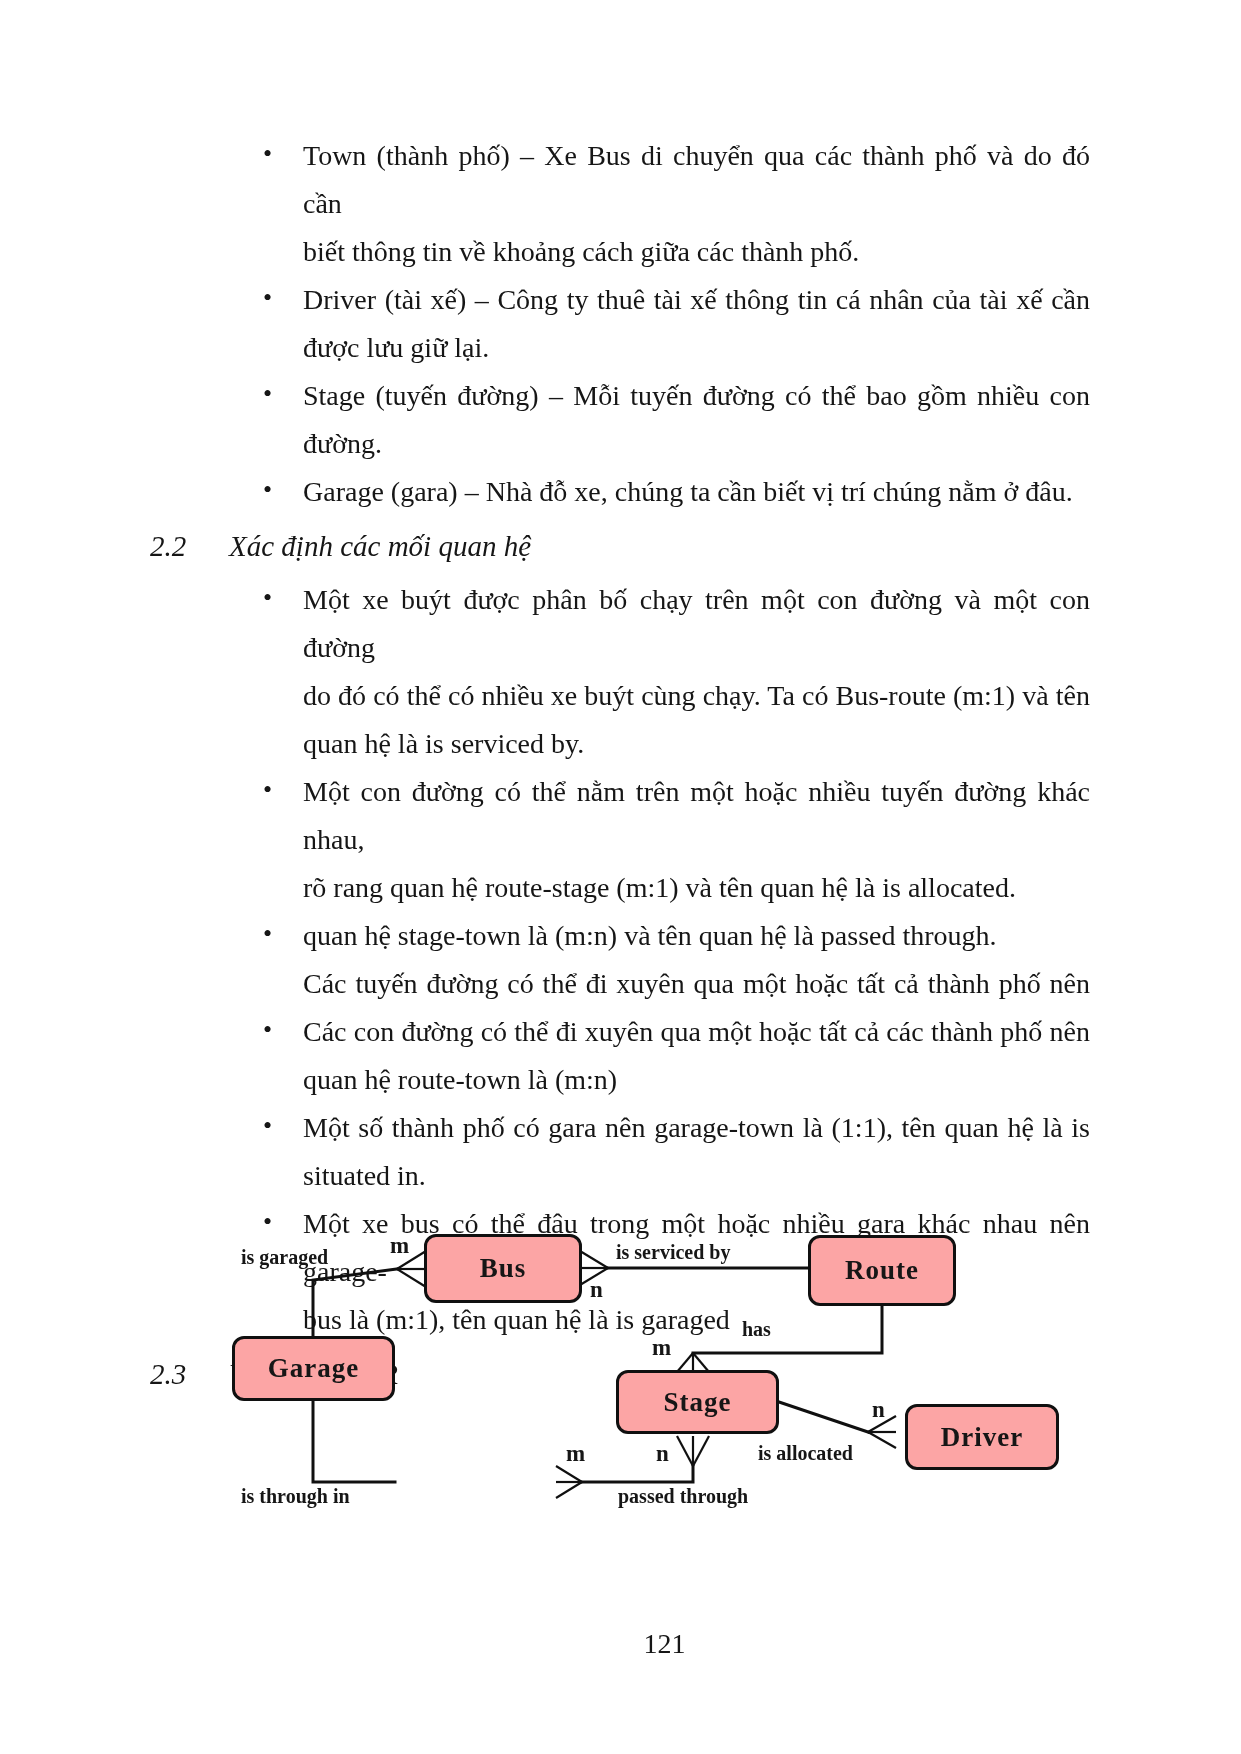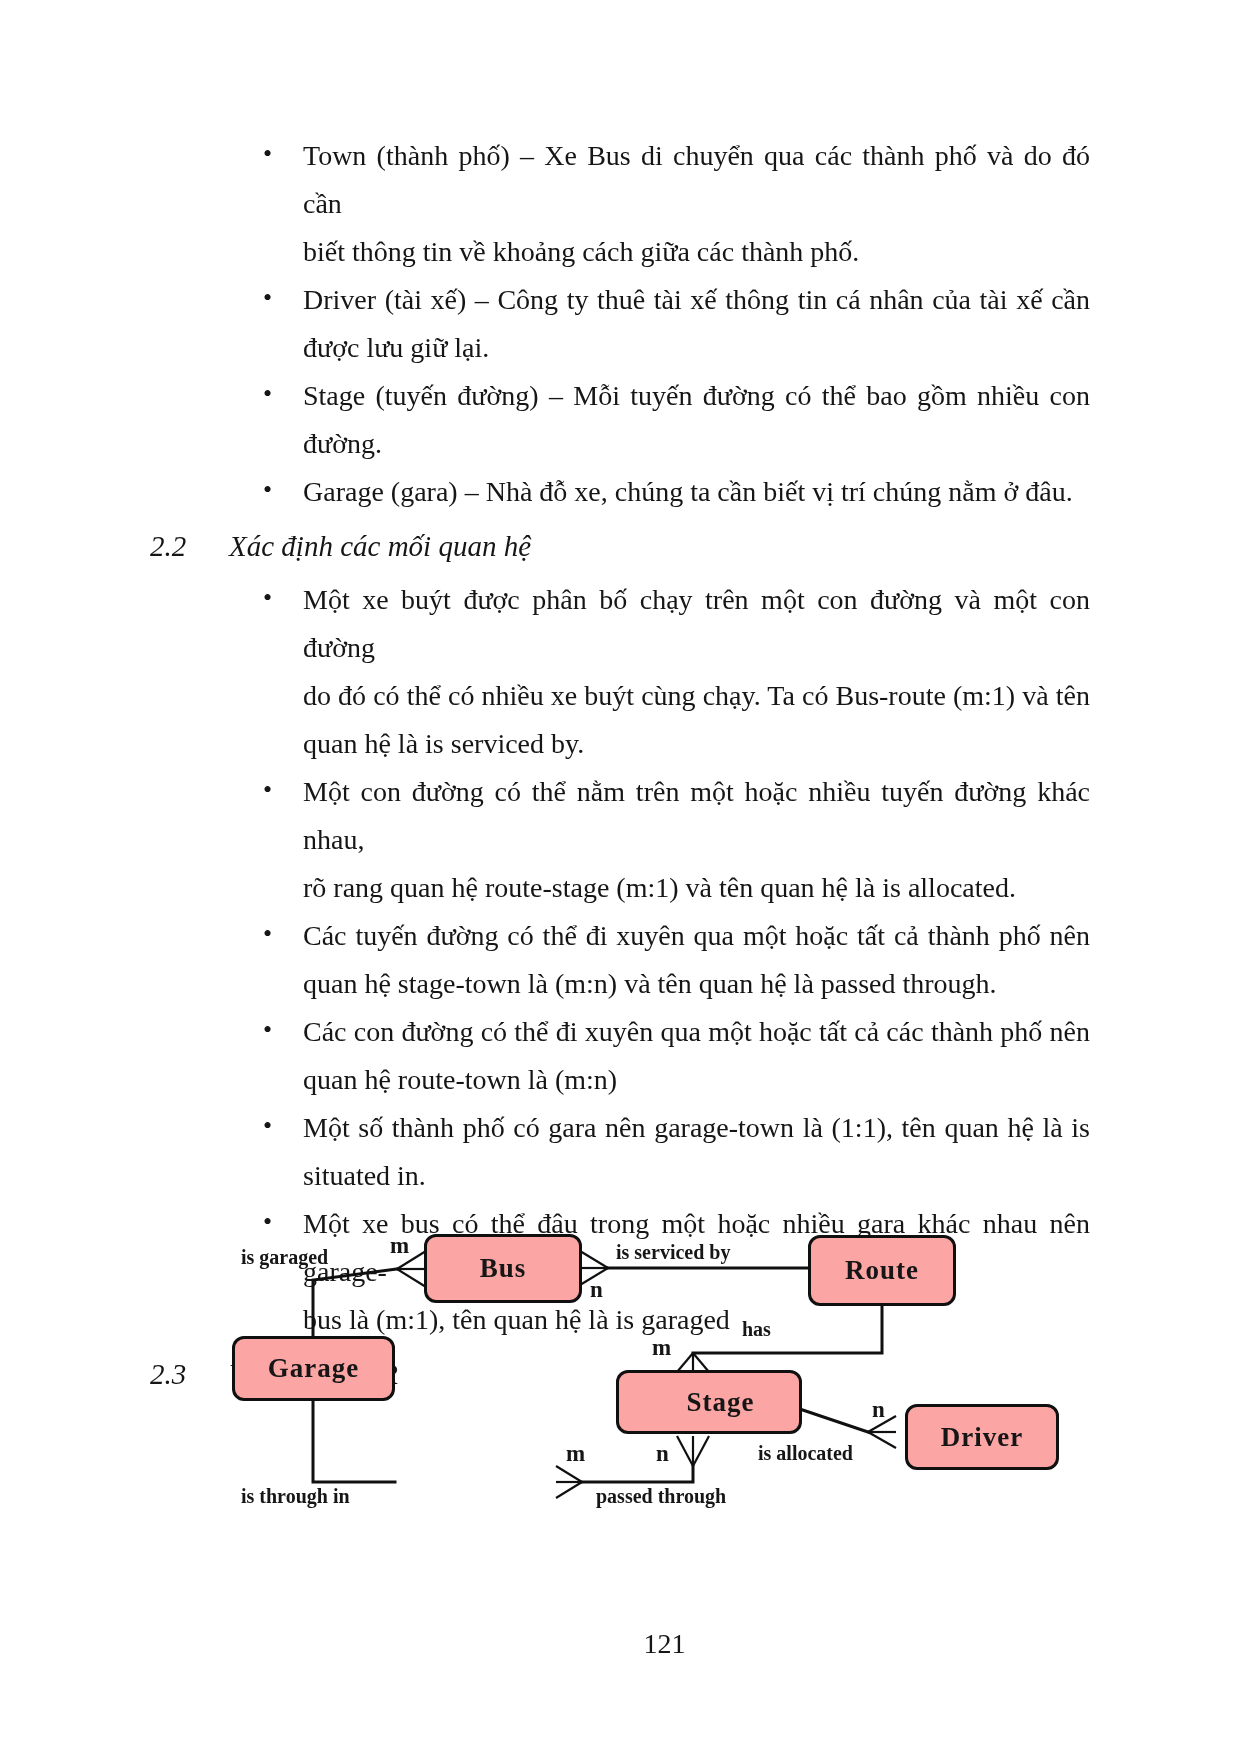--- a/index.html
+++ b/index.html
@@ -60,22 +60,22 @@
         <div class="line">do đó có thể có nhiều xe buýt cùng chạy. Ta có Bus-route (m:1) và tên</div>
         <div class="line final">quan hệ là is serviced by.</div>
       </div>
       <div class="para">
         <span class="bullet">•</span>
         <div class="line">Một con đường có thể nằm trên một hoặc nhiều tuyến đường khác nhau,</div>
         <div class="line final">rõ rang quan hệ route-stage (m:1) và tên quan hệ là is allocated.</div>
       </div>
       <div class="para">
         <span class="bullet">•</span>
+        <div class="line final">quan hệ stage-town là (m:n) và tên quan hệ là passed through.</div>
         <div class="line">Các tuyến đường có thể đi xuyên qua một hoặc tất cả thành phố nên</div>
-        <div class="line final">quan hệ stage-town là (m:n) và tên quan hệ là passed through.</div>
       </div>
       <div class="para">
         <span class="bullet">•</span>
         <div class="line">Các con đường có thể đi xuyên qua một hoặc tất cả các thành phố nên</div>
         <div class="line final">quan hệ route-town là (m:n)</div>
       </div>
       <div class="para">
         <span class="bullet">•</span>
         <div class="line">Một số thành phố có gara nên garage-town là (1:1), tên quan hệ là is</div>
         <div class="line final">situated in.</div>
@@ -116,31 +116,31 @@
       </svg>
   <div class="entity" style="left: 274px; top: 14px; width: 152px; height: 63px;">
         <span>Bus</span>
       </div>
       <div class="entity" style="left: 658px; top: 15px; width: 142px; height: 65px;">
         <span>Route</span>
       </div>
       <div class="entity" style="left: 82px; top: 116px; width: 157px; height: 59px;">
         <span>Garage</span>
       </div>
-      <div class="entity" style="left: 466px; top: 150px; width: 157px; height: 58px; padding-left: 23px;">
+      <div class="entity" style="left: 466px; top: 150px; width: 157px; height: 58px;">
         <span>Stage</span>
       </div>
       <div class="entity" style="left: 755px; top: 184px; width: 148px; height: 60px;">
         <span>Driver</span>
       </div>
       <div class="rlabel" style="left: 91px; top: 26px;">is garaged</div>
       <div class="rlabel" style="left: 466px; top: 21px;">is serviced by</div>
       <div class="rlabel" style="left: 592px; top: 98px;">has</div>
       <div class="rlabel" style="left: 608px; top: 222px;">is allocated</div>
-      <div class="rlabel" style="left: 446px; top: 265px;">passed through</div>
+      <div class="rlabel" style="left: 468px; top: 265px;">passed through</div>
       <div class="rlabel" style="left: 91px; top: 265px;">is through in</div>
       <div class="clabel" style="left: 240px; top: 14px;">m</div>
       <div class="clabel" style="left: 440px; top: 58px;">n</div>
       <div class="clabel" style="left: 502px; top: 116px;">m</div>
       <div class="clabel" style="left: 722px; top: 178px;">n</div>
       <div class="clabel" style="left: 416px; top: 222px;">m</div>
       <div class="clabel" style="left: 506px; top: 222px;">n</div>
     </div>
   <div class="pagenum">121</div>
 </div>

